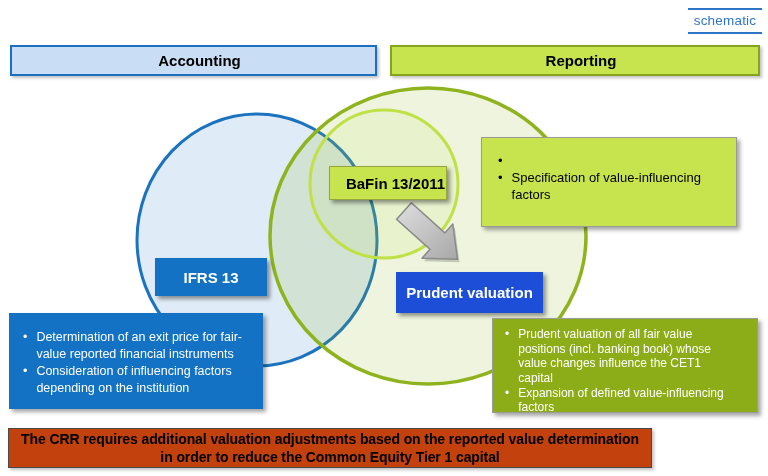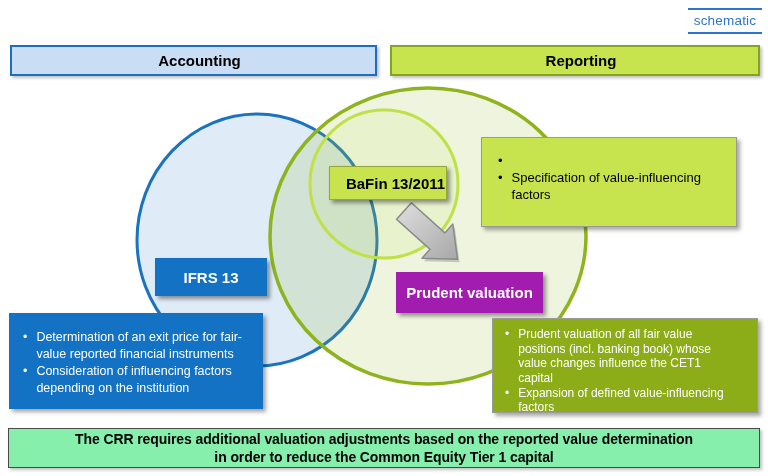--- a/index.html
+++ b/index.html
@@ -33,21 +33,21 @@
 
   
   .tag{
     position:absolute;z-index:4;box-sizing:border-box;
     display:flex;align-items:center;justify-content:center;
     font-weight:bold;font-size:15px;
     box-shadow:3px 3px 4px rgba(0,0,0,0.40);
   }
   .tag-ifrs{left:155px;top:218px;width:112px;height:38px;background:#1372C3;color:#fff;margin-top:40px;}
   .tag-bafin{left:329px;top:166px;width:118px;height:34px;background:#C7E34E;color:#000;border:1px solid #97A53F;padding-left:15px;}
-  .tag-prudent{left:396px;top:272px;width:147px;height:41px;background:#a21caf;color:#fff;}
+  .tag-prudent{left:396px;top:272px;width:147px;height:41px;background:#1d4ed8;color:#fff;}
 
   
   .callout{
     position:absolute;z-index:4;box-sizing:border-box;color:#000;
     box-shadow:3px 3px 4px rgba(0,0,0,0.35);
   }
   .callout .rows{display:flex;flex-direction:column;}
   .bullet-row{display:flex;gap:9px;}
   .bullet-row .dot{flex:0 0 auto;}
   .bullet-row .txt{white-space:pre-line;}
@@ -62,22 +62,22 @@
     font-size:12.5px;line-height:1.35;padding:16px 6px 8px 14px;
   }
   .callout-reporting-bottom{
     left:492px;top:318px;width:266px;height:95px;
     background:#8CAD18;color:#fff;border:1px solid #9a9a9a;
     font-size:12px;line-height:1.22;padding:8px 6px 6px 12px;
   }
 
   
   .footer{
-    position:absolute;left:8px;top:428px;width:752px;height:40px;z-index:5;
-    box-sizing:border-box;background:#86efac;border:1px solid #4a4a4a;
+    position:absolute;left:8px;top:428px;width:644px;height:40px;z-index:5;
+    box-sizing:border-box;background:#c2410c;border:1px solid #4a4a4a;
     box-shadow:2px 2px 3px rgba(0,0,0,0.25);
     display:flex;flex-direction:column;align-items:center;justify-content:center;
     font-weight:bold;font-size:14px;line-height:18px;color:#000;letter-spacing:-0.1px;
     text-align:center;
   }
 </style>
 </head>
 <body>
 
 <div class="stage">

